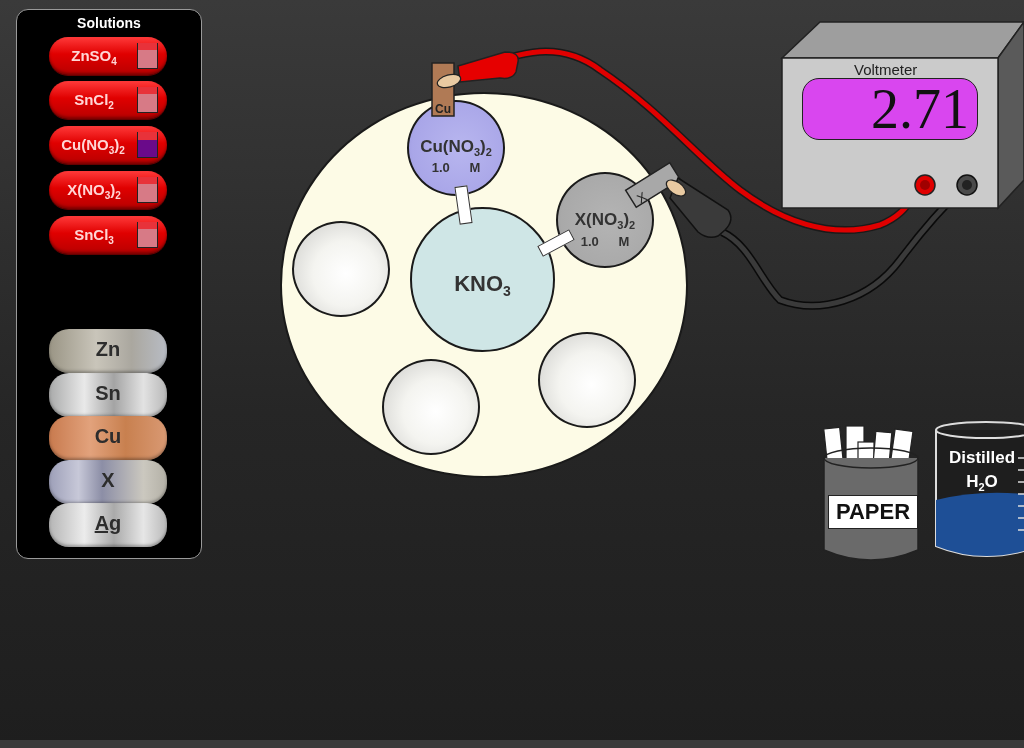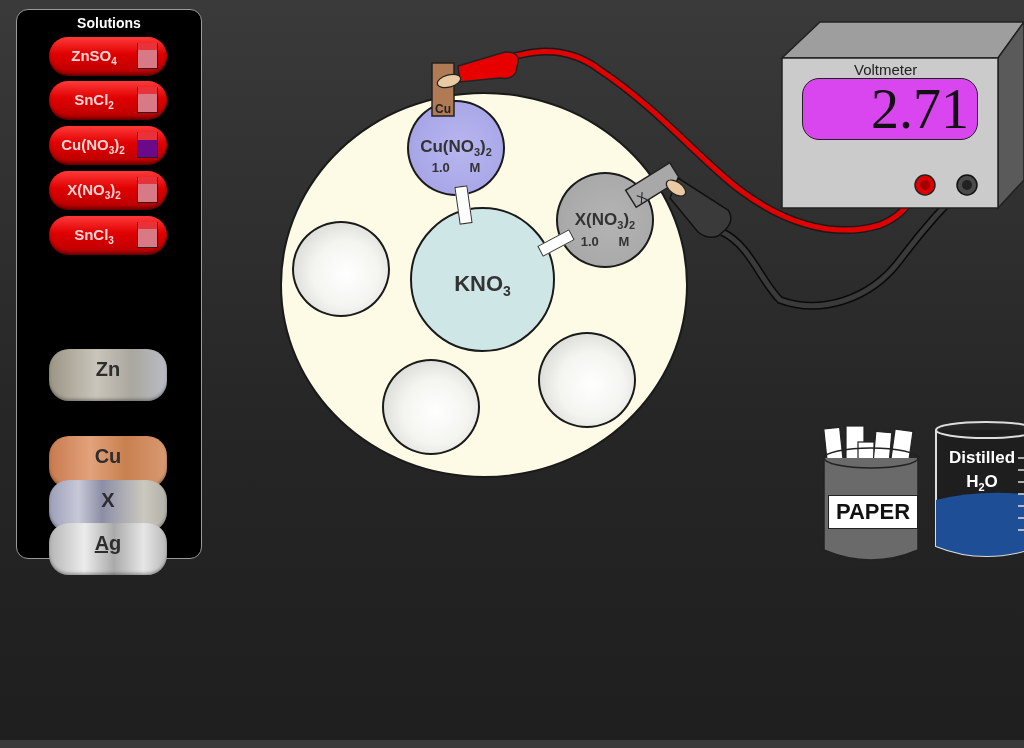--- a/index.html
+++ b/index.html
@@ -21,24 +21,23 @@
     color: #ffd6d6; font-weight: bold; font-size: 15px; cursor: pointer;
   }
   .sol-btn .lbl { position: absolute; left: 6px; width: 78px; top: 10px; text-align: center; }
   .beaker-mini {
     position: absolute; right: 9px; top: 6px; width: 19px; height: 25px;
     border: 1px solid #222; border-top: none; background: #d77a86;
   }
   .beaker-mini .top { position: absolute; left: 0; top: 0; width: 100%; height: 7px; background: #e8323a; }
   .beaker-mini.filled { background: #6a0a8a; }
   .metal-btn {
-    position: absolute; left: 32px; width: 118px; height: 52px; border-radius: 20px;
+    position: absolute; left: 32px; width: 118px; height: 44px; border-radius: 20px;
     color: #2d2d2d; font-weight: bold; font-size: 20px; text-align: center; line-height: 40px; cursor: pointer;
     box-shadow: inset 0 -2px 3px rgba(0,0,0,.3);
-    margin-top: 20px;
   }
   .m-zn { background: linear-gradient(90deg, #9a9585, #c9c5ba 40%, #aaa79f 70%, #b8bcc4); }
   .m-sn { background: linear-gradient(90deg, #a9aaaa, #e9e9e9 30%, #a4a4a4 55%, #e2e2e2 80%, #b8b8b8); }
   .m-cu { background: linear-gradient(90deg, #c87a4e, #e2a27c 35%, #c8804f 65%, #d99973); }
   .m-x  { background: linear-gradient(90deg, #9d9fb8, #c7c8d8 25%, #8c8ea6 45%, #cbc8bf 80%, #b3b0a6); }
   .m-ag { background: linear-gradient(90deg, #b5b5b5, #ececec 30%, #aaaaaa 55%, #e6e6e6 80%, #b9b9b9); text-decoration: underline; }
 
   .plate { position: absolute; left: 280px; top: 92px; width: 408px; height: 386px; border-radius: 50%; background: #fdfbe6; border: 2px solid #1a1a1a; box-sizing: border-box; }
   .well { position: absolute; border-radius: 50%; border: 2px solid #1a1a1a; box-sizing: border-box;
     background: radial-gradient(circle at 55% 55%, #ffffff 0%, #f4f4f0 45%, #c9c9c6 100%); }
@@ -88,20 +87,21 @@
       </div>
   </div>
   <div class="sol-btn" style="top:206px">
     <span class="lbl"><span>SnCl</span><sub style="font-size:10px">3</sub></span>
     <div class="beaker-mini">
         <div class="top"></div>
       </div>
   </div>
 
   <div class="metal-btn m-zn" style="top:319px">Zn</div>
+  <div class="metal-btn m-sn" style="top:363px">Sn</div>
   <div class="metal-btn m-cu" style="top:406px">Cu</div>
   <div class="metal-btn m-x" style="top:450px">X</div>
   <div class="metal-btn m-ag" style="top:493px">Ag</div>
 </div>
 
 <div class="plate"></div>
 <div class="well" style="left:292px;top:221px;width:98px;height:96px"></div>
 <div class="well" style="left:382px;top:359px;width:98px;height:96px"></div>
 <div class="well" style="left:538px;top:332px;width:98px;height:96px"></div>
 

